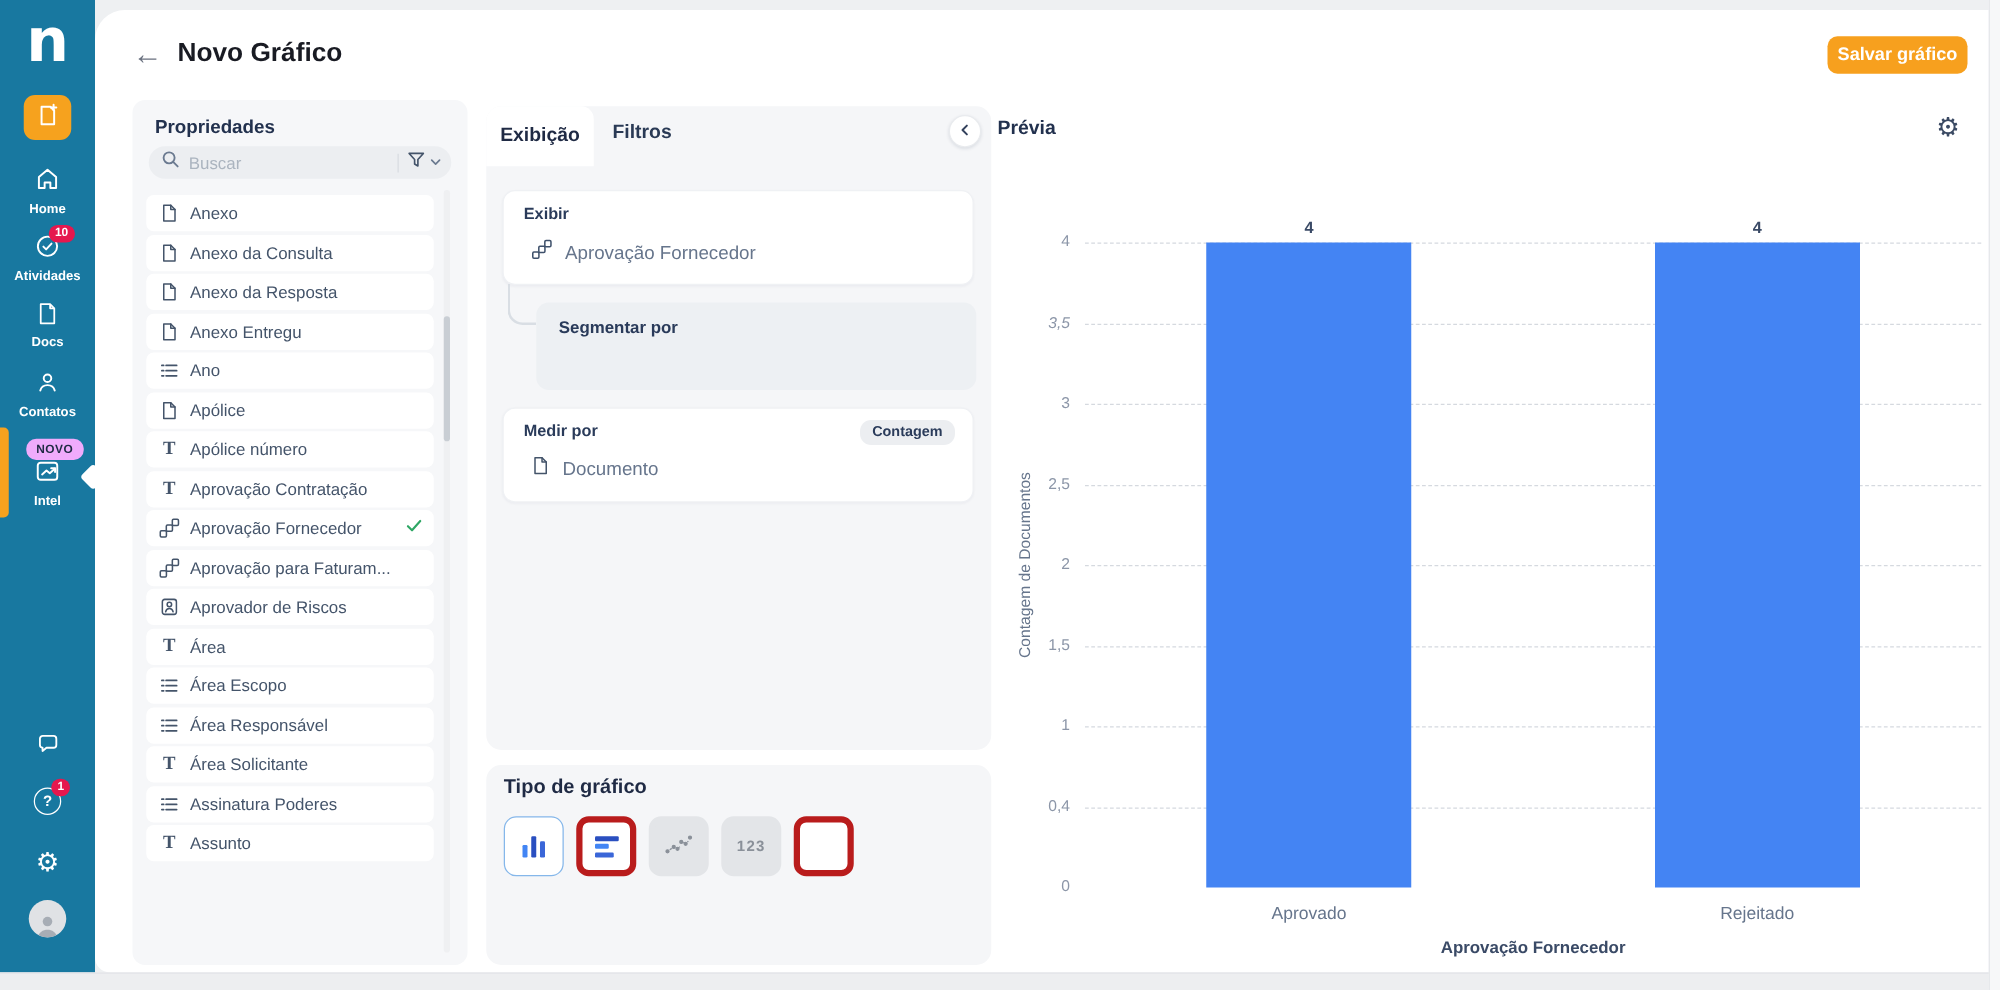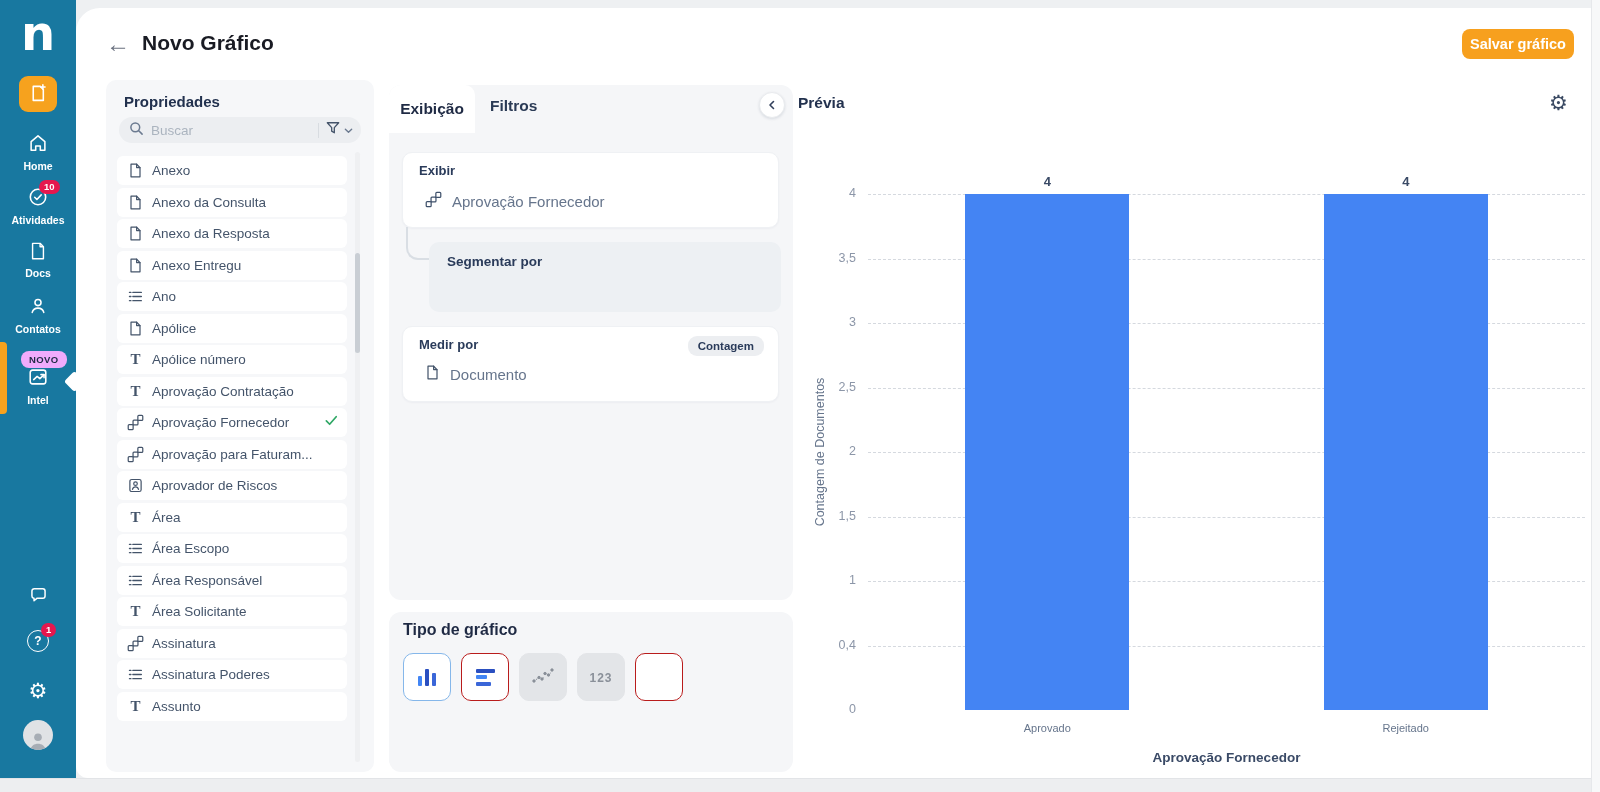--- a/index.html
+++ b/index.html
@@ -54,39 +54,39 @@
   .card { position:absolute; background:#fff; border:1px solid #EFF1F4; border-radius:10px; box-shadow:0 1px 2px rgba(9,30,66,.04); }
   .card-label { position:absolute; left:16px; top:10px; font-size:13px; font-weight:bold; color:#2A3B5A; }
   .card-row { position:absolute; left:22px; top:38px; display:flex; align-items:center; color:#3F516B; }
   .card-row .v-label { font-size:15px; color:#66758C; margin-left:10px; }
   .connector { position:absolute; left:406px; top:227px; width:23px; height:33px; border-left:2px solid #D9DEE4; border-bottom:2px solid #D9DEE4; border-bottom-left-radius:12px; }
   .segment-box { position:absolute; left:429px; top:242px; width:352px; height:70px; background:#EDF0F3; border-radius:10px; }
   .contagem-badge { position:absolute; right:14px; top:9px; background:#ECEEF1; border-radius:9px; padding:4px 10px; font-size:11.5px; font-weight:bold; color:#2A3B5A;text-align:center; }
   .tipo-panel { position:absolute; left:389px; top:612px; width:404px; height:160px; background:#F5F6F8; border-radius:12px; }
   .tipo-title { position:absolute; left:403px; top:621px; font-size:16px; font-weight:bold; color:#1F2A44; }
   .ct-row { position:absolute; left:403px; top:653px; display:flex; gap:10px; }
-  .ct-btn { width:48px; height:48px; border-radius:10px; background:#fff; border:1px solid #b91c1c; display:flex; align-items:center; justify-content:center; cursor:pointer; }
+  .ct-btn { width:48px; height:48px; border-radius:10px; background:#fff; border:5px solid #b91c1c; display:flex; align-items:center; justify-content:center; cursor:pointer; }
   .ct-btn.selected { border:1.5px solid #85B7EA; }
   .ct-btn.disabled { background:#E3E5E8; border-color:#E3E5E8; }
   .bars-v { display:flex; align-items:flex-end; gap:2.5px; height:18px; }
   .bars-v i { display:block; width:4.5px; border-radius:1px; }
   .bars-h { display:flex; flex-direction:column; align-items:flex-start; gap:2.5px; }
   .bars-h i { display:block; height:4px; border-radius:1px; }
   .pie-ic { width:22px; height:22px; border-radius:50%; background:conic-gradient(from 15deg,#2D3F8F 0 100deg,#fff 100deg 112deg,#4285F4 112deg 360deg); }
   .num-ic { font-size:12px; font-weight:600; color:#8A9099; letter-spacing:1px; }
 
   
   .preview-title { position:absolute; left:798px; top:94px; font-size:15.5px; font-weight:bold; color:#22314E; }
   .preview-gear { position:absolute; left:1549px; top:92px; color:#3B4A63; cursor:pointer; }
   #chart { position:absolute; left:790px; top:150px; width:800px; height:625px; }
   .gridline { position:absolute; border-top:1px dashed #D5D9DF; height:0; }
   .ytick { position:absolute; width:40px; text-align:right; font-size:12.5px; color:#8C96A8; }
   .chart-bar { position:absolute; background:#4484F3; }
   .bar-value { position:absolute; width:60px; text-align:center; font-size:13px; font-weight:600; color:#3A4A66; }
-  .xcat { position:absolute; width:140px; text-align:center; font-size:11px; color:#66758C; }
+  .xcat { position:absolute; width:140px; text-align:center; font-size:14px; color:#66758C; }
   .xtitle { position:absolute; width:300px; text-align:center; font-size:13.5px; font-weight:bold; color:#3A4A66; }
   .ytitle { position:absolute; width:260px; text-align:center; font-size:12.5px; color:#66758C; transform:translate(-50%,-50%) rotate(-90deg); }
 </style>
 </head>
 <body>
 
 <div class="sidebar">
   <div class="logo">n</div>
   <div class="newdoc">
     <span><svg width="21" height="21" viewBox="0 0 24 24" fill="none" stroke="#fff" stroke-width="1.8">
@@ -284,31 +284,20 @@
       <span class="p-label">Área Responsável</span>
     </div>
     <div class="prop-row">
       <span class="p-ic">
         <span class="t-glyph">T</span>
       </span>
       <span class="p-label">Área Solicitante</span>
     </div>
     <div class="prop-row">
       <span class="p-ic">
-        <svg width="17" height="17" viewBox="0 0 18 18" fill="none" stroke="currentColor" stroke-width="1.3">
-          <path d="M4 14 14 4"></path>
-          <rect x="1.3" y="11.3" width="5.2" height="5.2" rx="1" fill="#fff"></rect>
-          <rect x="6.4" y="6.4" width="5.2" height="5.2" rx="1" fill="#fff"></rect>
-          <rect x="11.5" y="1.5" width="5.2" height="5.2" rx="1" fill="#fff"></rect>
-        </svg>
-      </span>
-      <span class="p-label">Assinatura</span>
-    </div>
-    <div class="prop-row">
-      <span class="p-ic">
         <svg width="15" height="15" viewBox="0 0 16 16" fill="none" stroke="#44546A" stroke-width="1.5" stroke-linejoin="round" stroke-linecap="round">
           <path d="M5.2 3.6h9M5.2 8h9M5.2 12.4h9M1.6 3.6h1.5M1.6 8h1.5M1.6 12.4h1.5"></path>
         </svg>
       </span>
       <span class="p-label">Assinatura Poderes</span>
     </div>
     <div class="prop-row">
       <span class="p-ic">
         <span class="t-glyph">T</span>
       </span>
@@ -405,21 +394,21 @@
     <div class="ytick" style="left: 26px; top: 423px;">1</div>
     <div class="gridline" style="left: 78px; top: 366.5px; width: 717px;"></div>
     <div class="ytick" style="left: 26px; top: 358.5px;">1,5</div>
     <div class="gridline" style="left: 78px; top: 302px; width: 717px;"></div>
     <div class="ytick" style="left: 26px; top: 294px;">2</div>
     <div class="gridline" style="left: 78px; top: 237.5px; width: 717px;"></div>
     <div class="ytick" style="left: 26px; top: 229.5px;">2,5</div>
     <div class="gridline" style="left: 78px; top: 173px; width: 717px;"></div>
     <div class="ytick" style="left: 26px; top: 165px;">3</div>
     <div class="gridline" style="left: 78px; top: 108.5px; width: 717px;"></div>
-    <div class="ytick" style="left: 26px; top: 100.5px;">3,5</div>
+    <div class="ytick" style="left: 26px; top: 100.5px; font-style: italic;">3,5</div>
     <div class="gridline" style="left: 78px; top: 44px; width: 717px;"></div>
     <div class="ytick" style="left: 26px; top: 36px;">4</div>
     <div class="chart-bar" style="left: 175.25px; top: 44px; width: 164px; height: 516px; background: rgb(68, 132, 243);"></div>
     <div class="bar-value" style="left: 227.25px; top: 24px;">4</div>
     <div class="xcat" style="left: 187.25px; top: 572px;">Aprovado</div>
     <div class="chart-bar" style="left: 533.75px; top: 44px; width: 164px; height: 516px; background: rgb(68, 132, 243);"></div>
     <div class="bar-value" style="left: 585.75px; top: 24px;">4</div>
     <div class="xcat" style="left: 545.75px; top: 572px;">Rejeitado</div>
     <div class="xtitle" style="left: 286.5px; top: 600px;">Aprovação Fornecedor</div>
     <div class="ytitle" style="left: 30px; top: 302px;">Contagem de Documentos</div>

